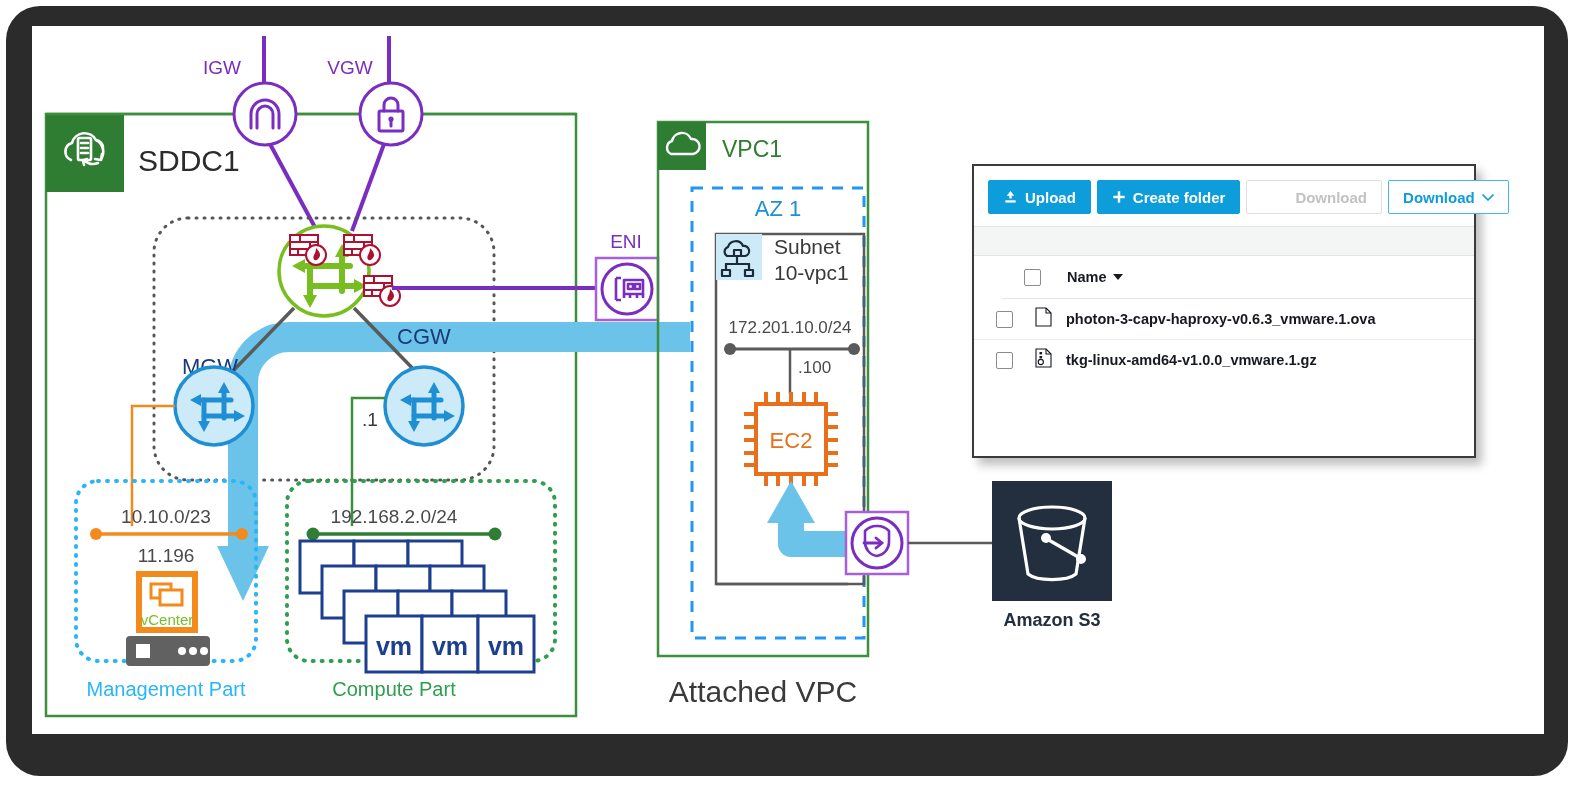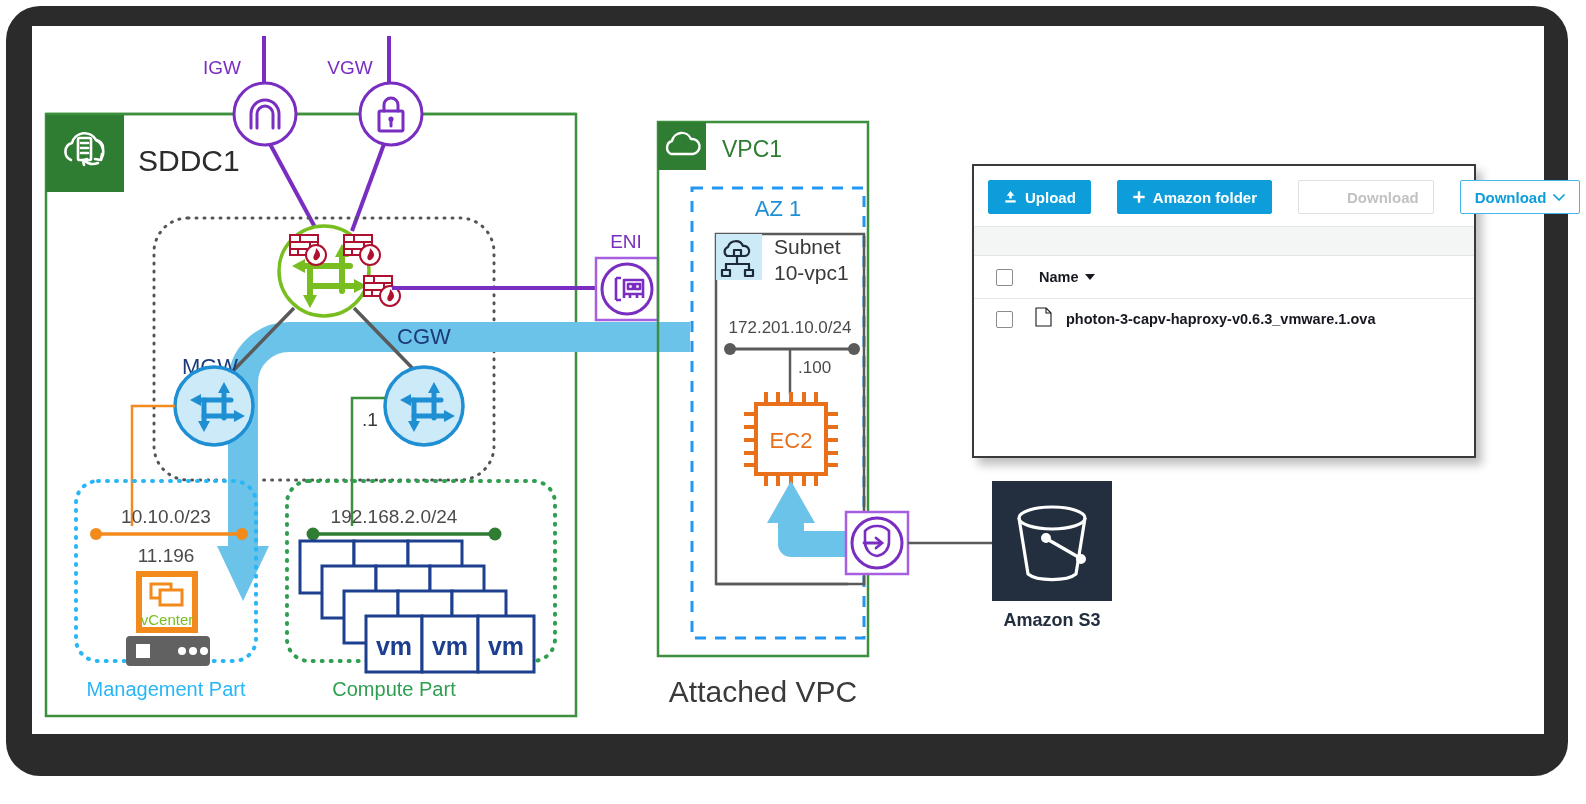--- a/index.html
+++ b/index.html
@@ -15,32 +15,32 @@
          background:#ffffff;}
 
   
   #diagram{position:absolute;left:32px;top:26px;width:1512px;height:708px;}
 
   
   .s3panel{position:absolute;left:972px;top:164px;width:500px;height:290px;
            background:#ffffff;border:2px solid #3a3a3a;
            box-shadow:6px 7px 9px rgba(0,0,0,.25);
            font-family:"Liberation Sans",sans-serif;}
-  .s3toolbar{display:flex;align-items:center;gap:26px;padding:14px 14px 12px 14px;}
+  .s3toolbar{display:flex;align-items:center;gap:6px;padding:14px 14px 12px 14px;}
   .btn{height:34px;border-radius:2px;font-size:15px;font-weight:bold;
        display:flex;align-items:center;justify-content:center;gap:7px;
        padding:0 14px;box-sizing:border-box;white-space:nowrap;cursor:pointer;}
   .btn-primary{background:#0d9ddb;color:#ffffff;border:1px solid #0d9ddb;}
   .btn-disabled{background:#ffffff;color:#c2c2c2;border:1px solid #e0e0e0;cursor:default;padding-left:48px;}
   .btn-outline{background:#ffffff;color:#0d9ddb;border:1px solid #45b6e8;}
   .btn svg{display:block;}
   .s3-subbar{height:28px;background:#f4f5f5;border-top:1px solid #e3e5e6;
              border-bottom:1px solid #e3e5e6;margin:0 0 0 0;}
   .s3-head{display:flex;align-items:center;height:42px;padding:0 0 0 22px;
-           border-bottom:1px solid #e3e5e6;background:#ffffff;}
+           border-bottom:1px solid #e3e5e6;background:#ffffff;margin-left:28px;}
   .s3-row{display:flex;align-items:center;height:40px;padding:0 12px 0 22px;
           border-bottom:1px solid #ececec;background:#ffffff;}
   .s3-row:last-child{border-bottom:none;}
   .cbox{width:15px;height:15px;border:1px solid #8c8c8c;border-radius:2px;
         background:#fff;flex:0 0 auto;cursor:pointer;}
   .s3-colname{margin-left:26px;font-size:14.5px;font-weight:bold;color:#16191f;
               display:flex;align-items:center;gap:6px;cursor:pointer;}
   .caret{width:0;height:0;border-left:5px solid transparent;border-right:5px solid transparent;
          border-top:6px solid #16191f;}
   .fileicon{margin-left:22px;flex:0 0 auto;}
@@ -348,21 +348,21 @@
         <span>Upload</span>
       </div>
 
       <div class="btn btn-primary">
         <span>
           <svg width="14" height="14" viewBox="0 0 16 16">
             <rect x="6.6" y="1.5" width="2.8" height="13" fill="#fff"></rect>
             <rect x="1.5" y="6.6" width="13" height="2.8" fill="#fff"></rect>
           </svg>
         </span>
-        <span>Amazon folder</span>
+        <span>Create folder</span>
       </div>
 
       <div class="btn btn-disabled">
         <span>Download</span>
       </div>
 
       <div class="btn btn-outline">
         <span>Download</span>
         <span>
           <svg width="12" height="9" viewBox="0 0 12 9">
@@ -387,15 +387,28 @@
       <span class="fileicon">
         <svg width="17" height="20" viewBox="0 0 17 20">
           <path d="M1 1 L11 1 L16 6 L16 19 L1 19 Z" fill="#fff" stroke="#16191f" stroke-width="1.1" stroke-linejoin="round"></path>
           <path d="M11 1 L11 6 L16 6" fill="none" stroke="#16191f" stroke-width="1.1" stroke-linejoin="round"></path>
         </svg>
       </span>
       <span class="fname">photon-3-capv-haproxy-v0.6.3_vmware.1.ova</span>
     </div>
 
 
+    <div class="s3-row">
+      <div class="cbox"></div>
+      <span class="fileicon">
+        <svg width="17" height="20" viewBox="0 0 17 20">
+          <path d="M1 1 L11 1 L16 6 L16 19 L1 19 Z" fill="#fff" stroke="#16191f" stroke-width="1.1" stroke-linejoin="round"></path>
+          <path d="M11 1 L11 6 L16 6" fill="none" stroke="#16191f" stroke-width="1.1" stroke-linejoin="round"></path>
+          <rect x="4.5" y="4" width="2.6" height="2.4" fill="#16191f"></rect>
+          <rect x="4.5" y="8" width="2.6" height="2.4" fill="#16191f"></rect>
+          <circle cx="5.8" cy="14" r="2.6" fill="none" stroke="#16191f" stroke-width="1.1"></circle>
+        </svg>
+      </span>
+      <span class="fname">tkg-linux-amd64-v1.0.0_vmware.1.gz</span>
+    </div>
 
   </div>
 </div>
 
 </body></html>

